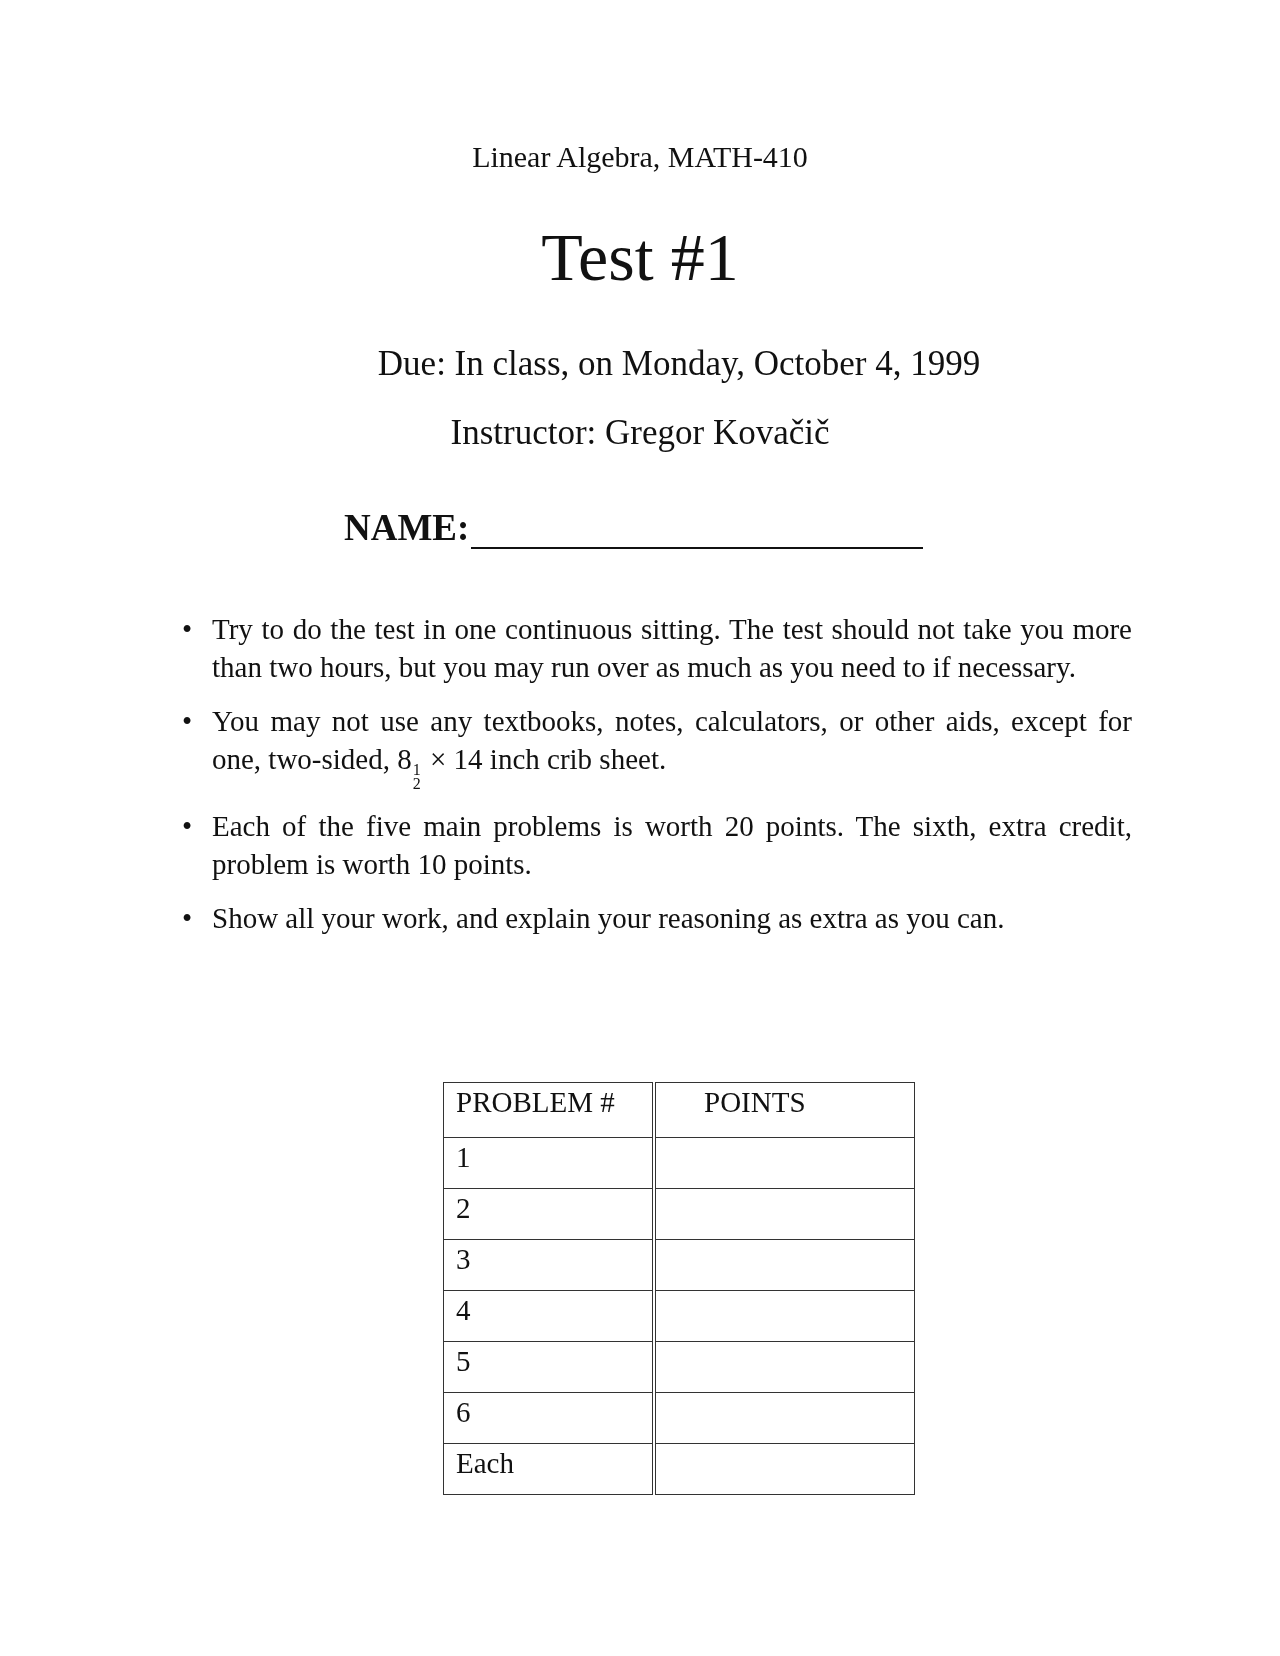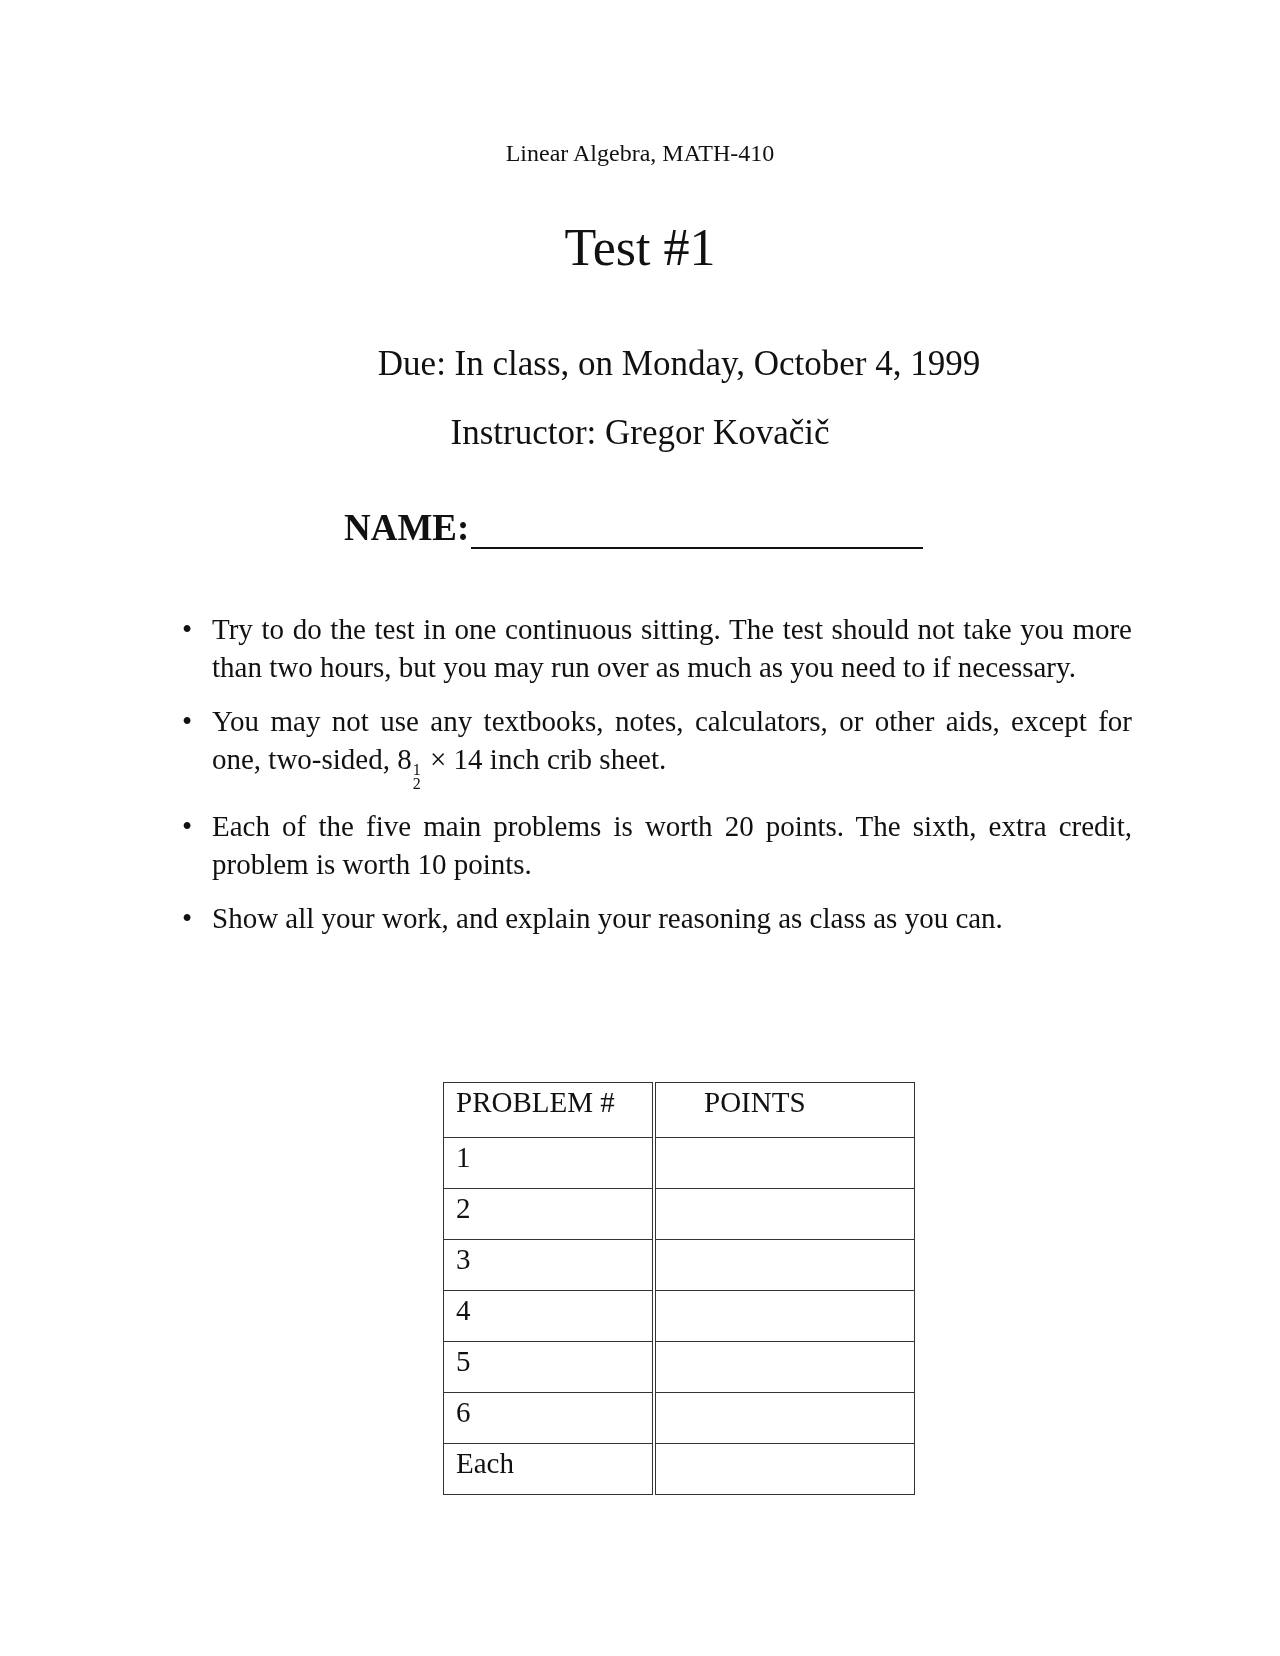--- a/index.html
+++ b/index.html
@@ -1,20 +1,20 @@
 <!DOCTYPE html>
 <html><head>
 <meta charset="utf-8">
 <style>
   html, body { margin: 0; padding: 0; background: #ffffff; }
   body { width: 1280px; height: 1656px; position: relative; overflow: hidden;
          font-family: "Liberation Serif", "DejaVu Serif", serif; color: #111; }
   .center { position: absolute; left: 0; width: 1280px; text-align: center; white-space: nowrap; }
-  .course { top: 140px; font-size: 24px; }
-  .test-title { top: 218px; font-size: 52px; }
+  .course { top: 140px; font-size: 30px; }
+  .test-title { top: 218px; font-size: 68px; }
   .due { top: 344px; font-size: 35px; margin-left: 39px; }
   .instructor { top: 413px; font-size: 35px; }
   .name-row { position: absolute; top: 506px; left: 344px; font-size: 37px; font-weight: bold; display: flex; align-items: flex-end; }
   .name-line { display: inline-block; width: 452px; border-bottom: 2px solid #111; height: 34px; margin-left: 2px; }
   ul.rules { position: absolute; top: 610px; left: 212px; width: 920px; margin: 0; padding: 0; list-style: none; font-size: 29px; line-height: 38px; }
   ul.rules li { position: relative; margin-bottom: 16px; text-align: justify; text-align-last: left; }
   ul.rules li::before { content: "•"; position: absolute; left: -30px; top: 0; font-size: 29px; }
   .frac { display: inline-flex; flex-direction: column; font-size: 16px; line-height: 14px; vertical-align: -6px; margin: 0 2px 0 1px; text-align: center; }
   table.score { position: absolute; top: 1082px; left: 443px; border-collapse: collapse; font-size: 29px; }
   table.score td, table.score th { border: 1.5px solid #333; height: 50px; padding: 0 12px; text-align: left; vertical-align: top; font-weight: normal; line-height: 38px; }
@@ -35,21 +35,21 @@
   <span class="name-line"></span>
 </div>
 
 <ul class="rules">
   <li><span>Try to do the test in one continuous sitting.  The test should not take you more than two hours, but you may run over as much as you need to if necessary.</span></li>
   <li><span>You may not use any textbooks, notes, calculators, or other aids, except for one, two-sided, 8</span><span class="frac">
         <span>1</span>
         <span>2</span>
       </span><span> × 14 inch crib sheet.</span></li>
   <li><span>Each of the five main problems is worth 20 points.  The sixth, extra credit, problem is worth 10 points.</span></li>
-  <li><span>Show all your work, and explain your reasoning as class as you can.</span></li>
+  <li><span>Show all your work, and explain your reasoning as extra as you can.</span></li>
 </ul>
 
 <table class="score">
   <tbody>
       <tr>
     <th class="c1">PROBLEM #</th>
     <th class="c2">POINTS</th>
   </tr>
   <tr>
         <td class="c1">1</td>

